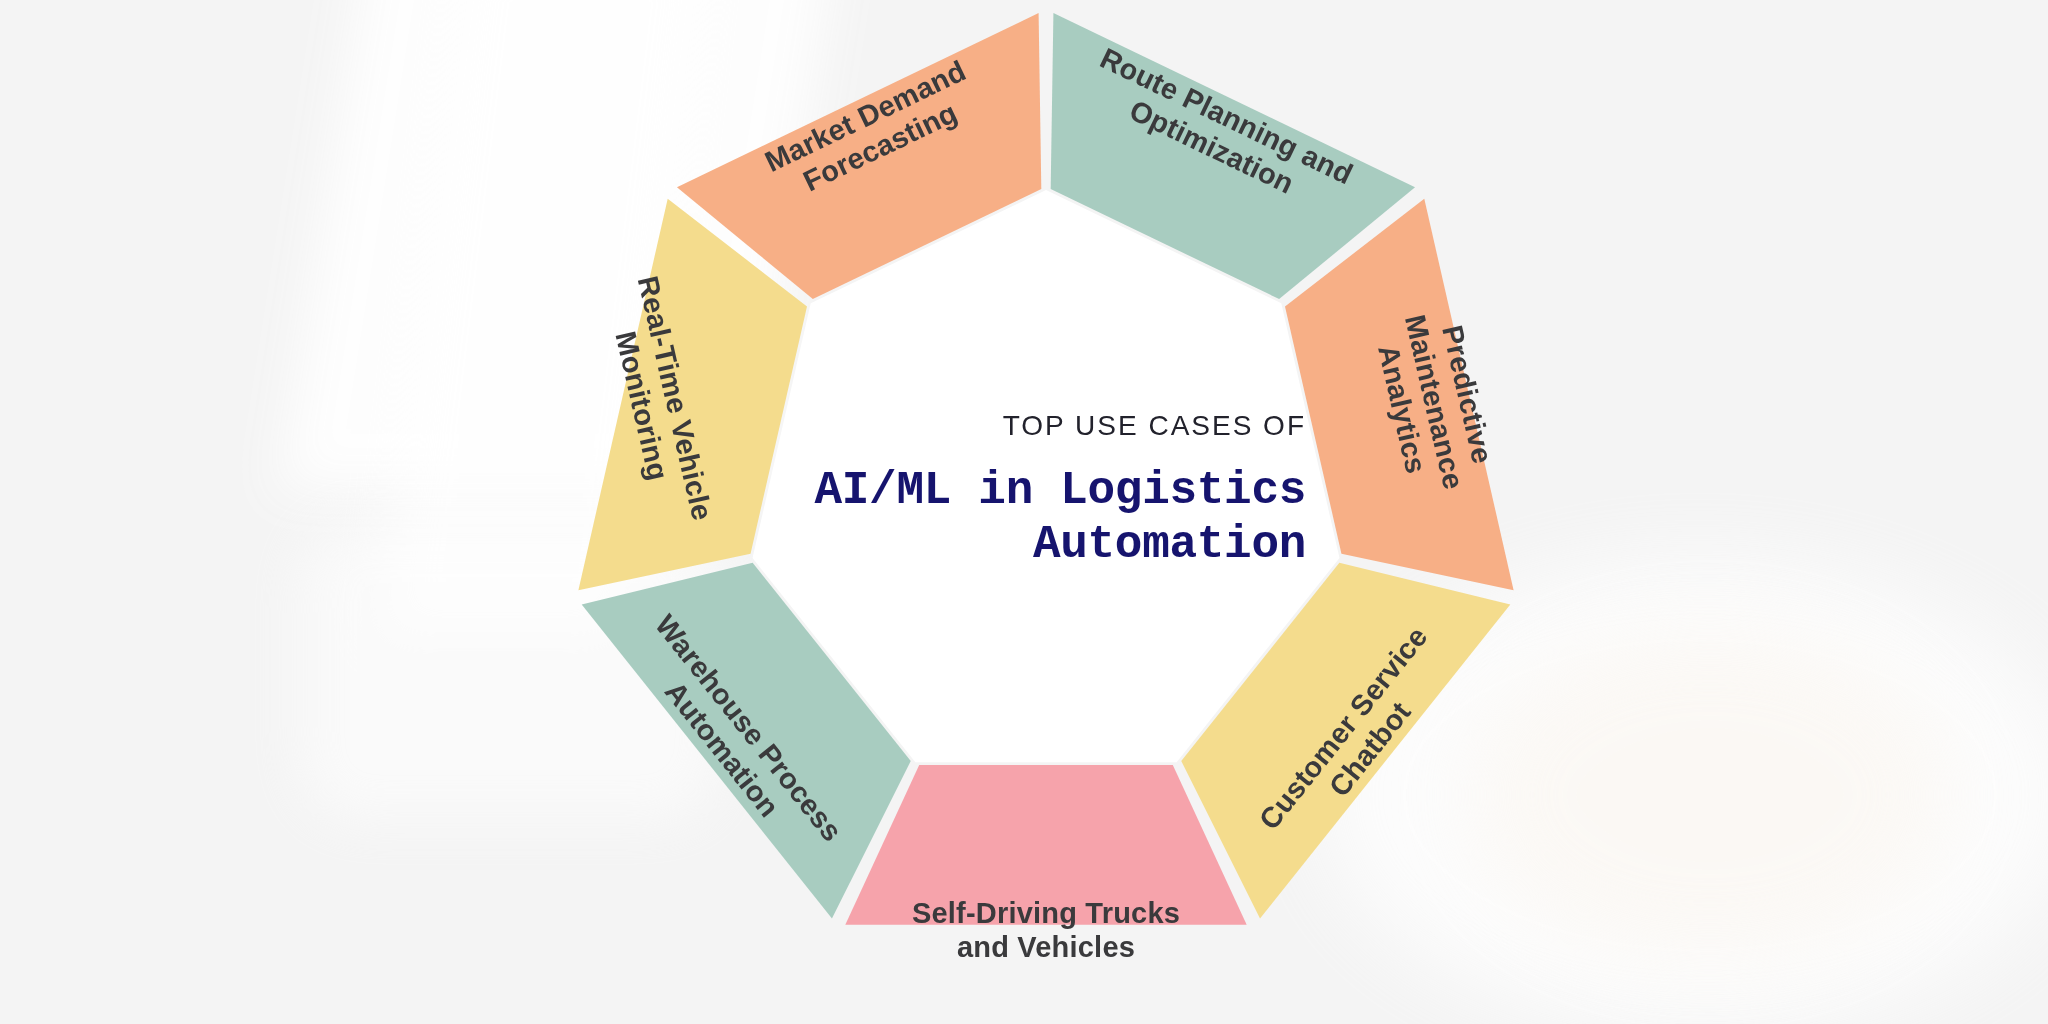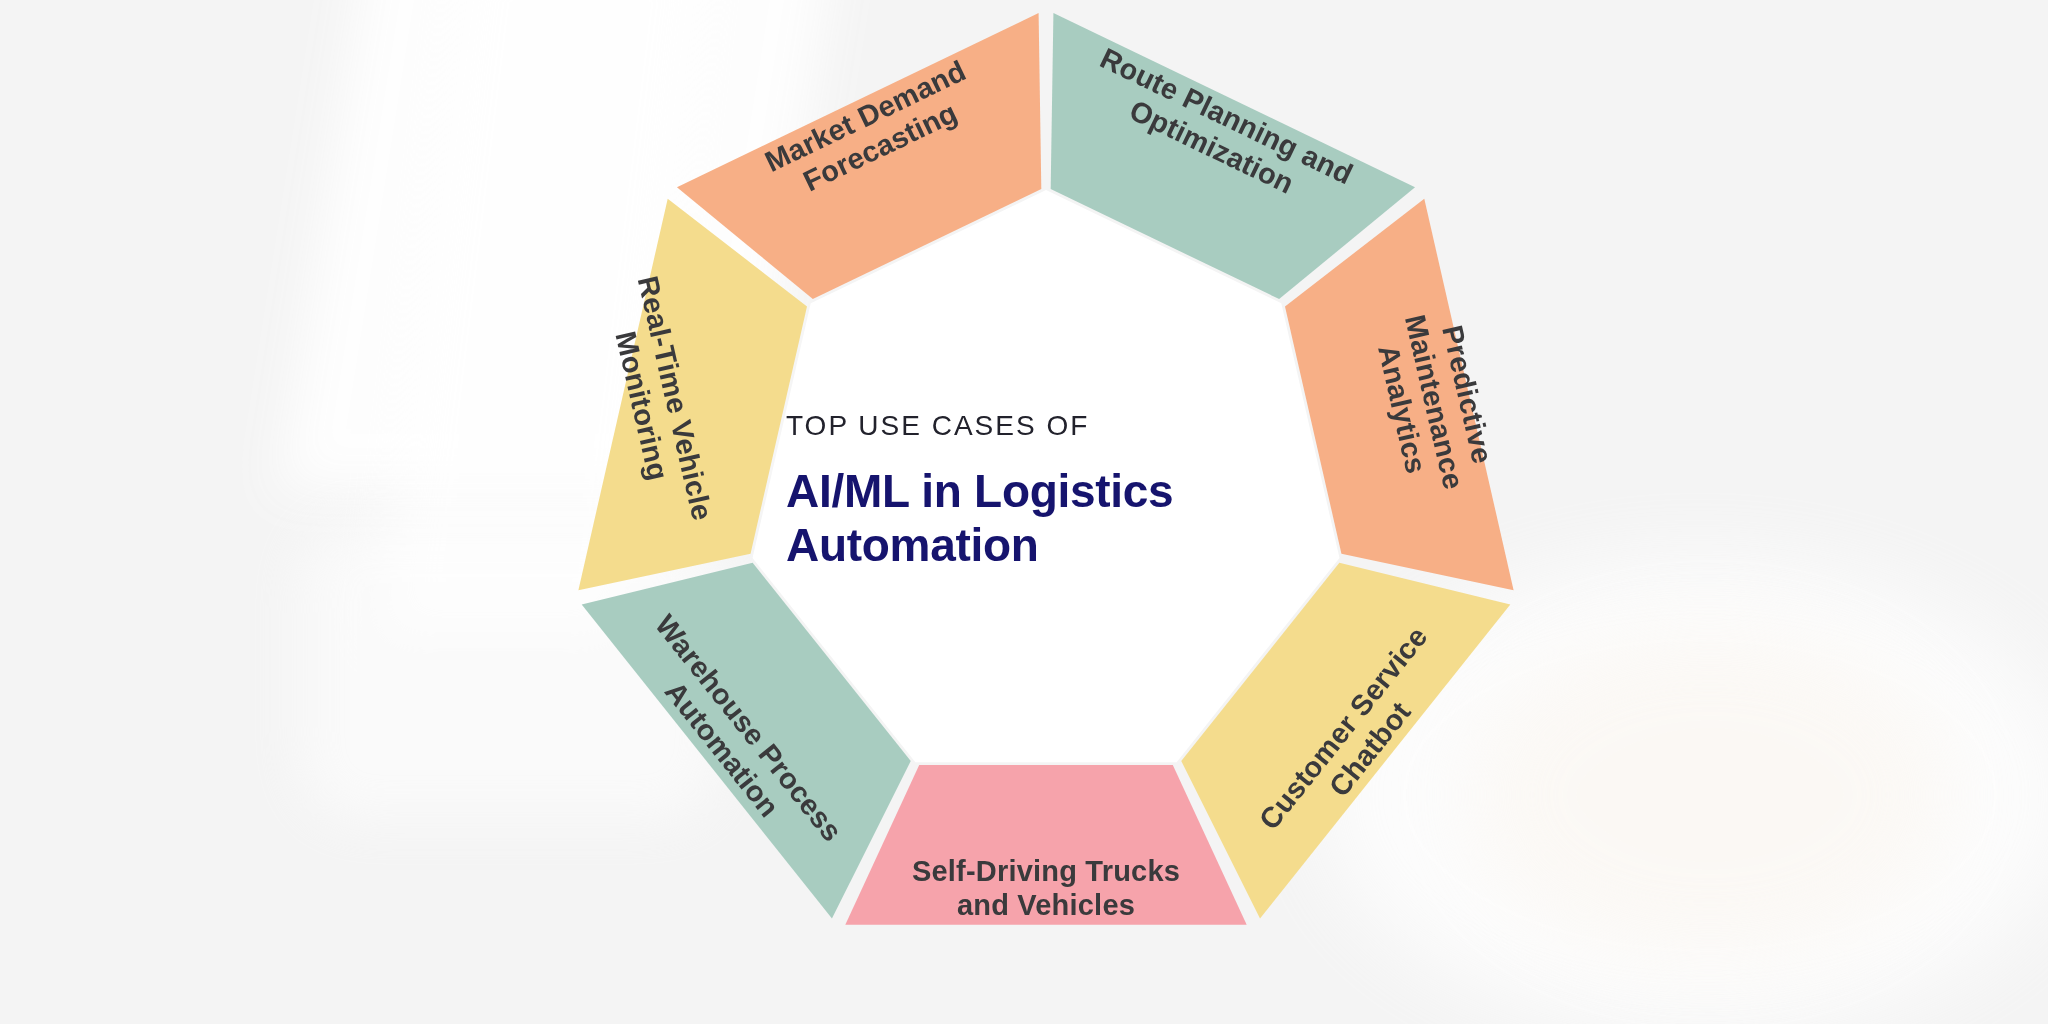--- a/index.html
+++ b/index.html
@@ -32,36 +32,37 @@
     transform-origin:50% 50%;
     pointer-events:none;
   }
 
   
   #center-block{
     position:absolute;
     left:1046px;top:491px;
     transform:translate(-50%,-50%);
     width:520px;
-    text-align:left;
+    text-align:right;
   }
   #eyebrow{
     font-size:28px;
     color:#22222c;
     letter-spacing:2.0px;
     font-weight:400;
     margin:0 0 22px 0;
   }
   #maintitle{
     font-size:46px;
     font-weight:bold;
     color:#16146e;
     line-height:1.18;
     margin:0;
     letter-spacing:-.3px;
+    font-family:Liberation Mono, monospace;
   }
 </style>
 </head>
 <body>
 
 <div id="stage">
 
   <div class="bg-layer">
     <div class="bg-shape" style="left:330px;top:-150px;width:470px;height:640px;transform:skewX(-9deg);opacity:.9;"></div>
     <div class="bg-shape" style="left:420px;top:-60px;width:250px;height:700px;transform:skewX(-7deg);opacity:.7;"></div>
@@ -84,21 +85,21 @@
   </svg>
 
   <div id="labels">
       <div class="seg-label" style="left: 1218.69px; top: 132.414px; width: 330px; transform: translate(-50%, -50%) rotate(25.7deg);">Route Planning and
 Optimization</div>
       <div class="seg-label" style="left: 1434.02px; top: 402.437px; width: 330px; transform: translate(-50%, -50%) rotate(77.1deg);">Predictive
 Maintenance
 Analytics</div>
       <div class="seg-label" style="left: 1357.17px; top: 739.149px; width: 330px; transform: translate(-50%, -50%) rotate(-51.4deg);">Customer Service
 Chatbot</div>
-      <div class="seg-label" style="left: 1046px; top: 889px; width: 330px; transform: translate(-50%, -50%) rotate(0deg);">Self-Driving Trucks
+      <div class="seg-label" style="left: 1046px; top: 931px; width: 330px; transform: translate(-50%, -50%) rotate(0deg);">Self-Driving Trucks
 and Vehicles</div>
       <div class="seg-label" style="left: 734.831px; top: 739.149px; width: 330px; transform: translate(-50%, -50%) rotate(51.4deg);">Warehouse Process
 Automation</div>
       <div class="seg-label" style="left: 657.979px; top: 402.437px; width: 330px; transform: translate(-50%, -50%) rotate(77.1deg);">Real-Time Vehicle
 Monitoring</div>
       <div class="seg-label" style="left: 873.314px; top: 132.414px; width: 330px; transform: translate(-50%, -50%) rotate(-25.7deg);">Market Demand
 Forecasting</div>
     </div>
 
   <div id="center-block">

